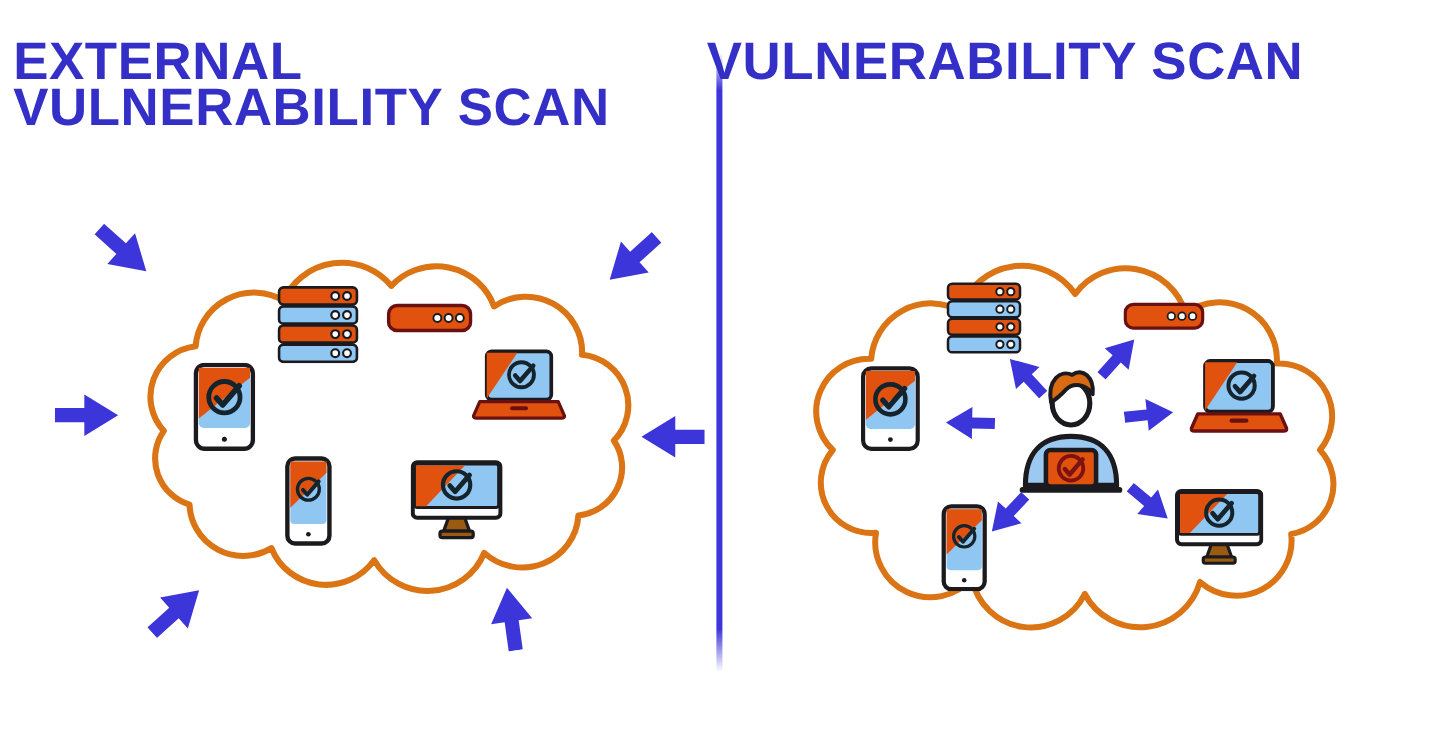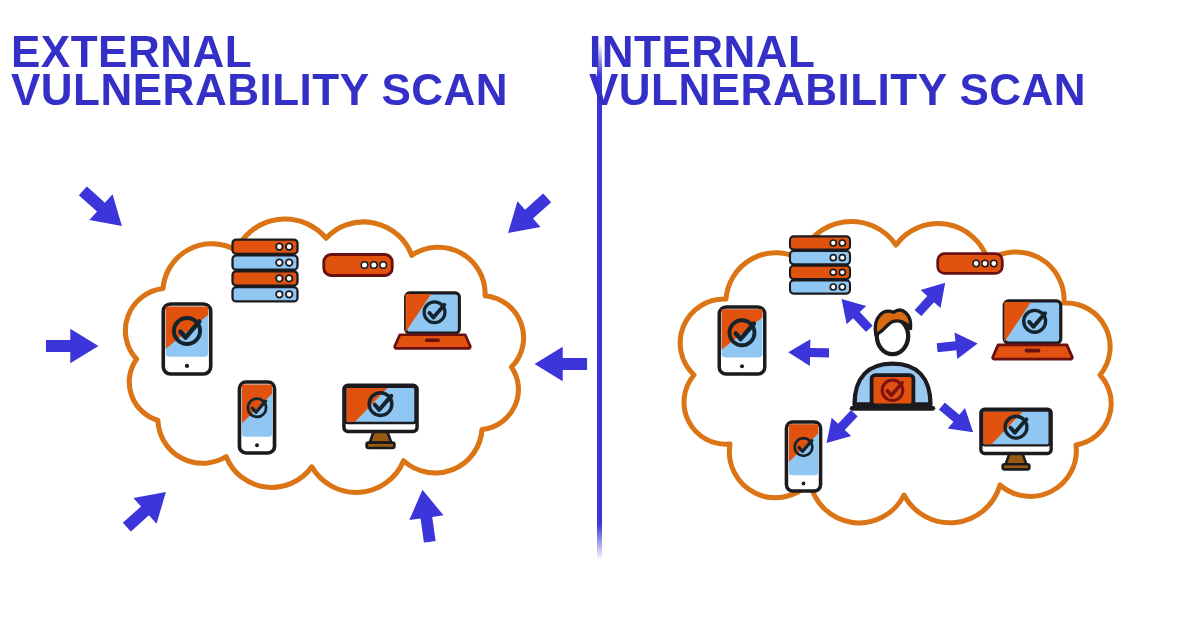--- a/index.html
+++ b/index.html
@@ -228,21 +228,20 @@
             <use href="#sym-arrow"></use>
           </svg>
         </div>
       </div>
   </section>
 
   <div class="divider"></div>
 
   <section class="panel panel-internal">
     <h2 class="title">
-      <span>INTERNAL</span>
       <span>VULNERABILITY SCAN</span>
     </h2>
     <svg class="cloud" viewBox="0 0 474 324" preserveAspectRatio="none">
       <path d="M 24,172 A 44 44 0 0 1 56,96 A 50 50 0 0 1 130,56 A 54 54 0 0 1 226,42
                A 52 52 0 0 1 318,58 A 48 48 0 0 1 394,100 A 44 44 0 0 1 430,172
                A 42 42 0 0 1 406,242 A 46 46 0 0 1 330,282 A 52 52 0 0 1 234,292
                A 50 50 0 0 1 140,279 A 46 46 0 0 1 60,241 A 42 42 0 0 1 24,172 Z"></path>
     </svg>
     <div class="devices">
         <svg class="device device-server">

